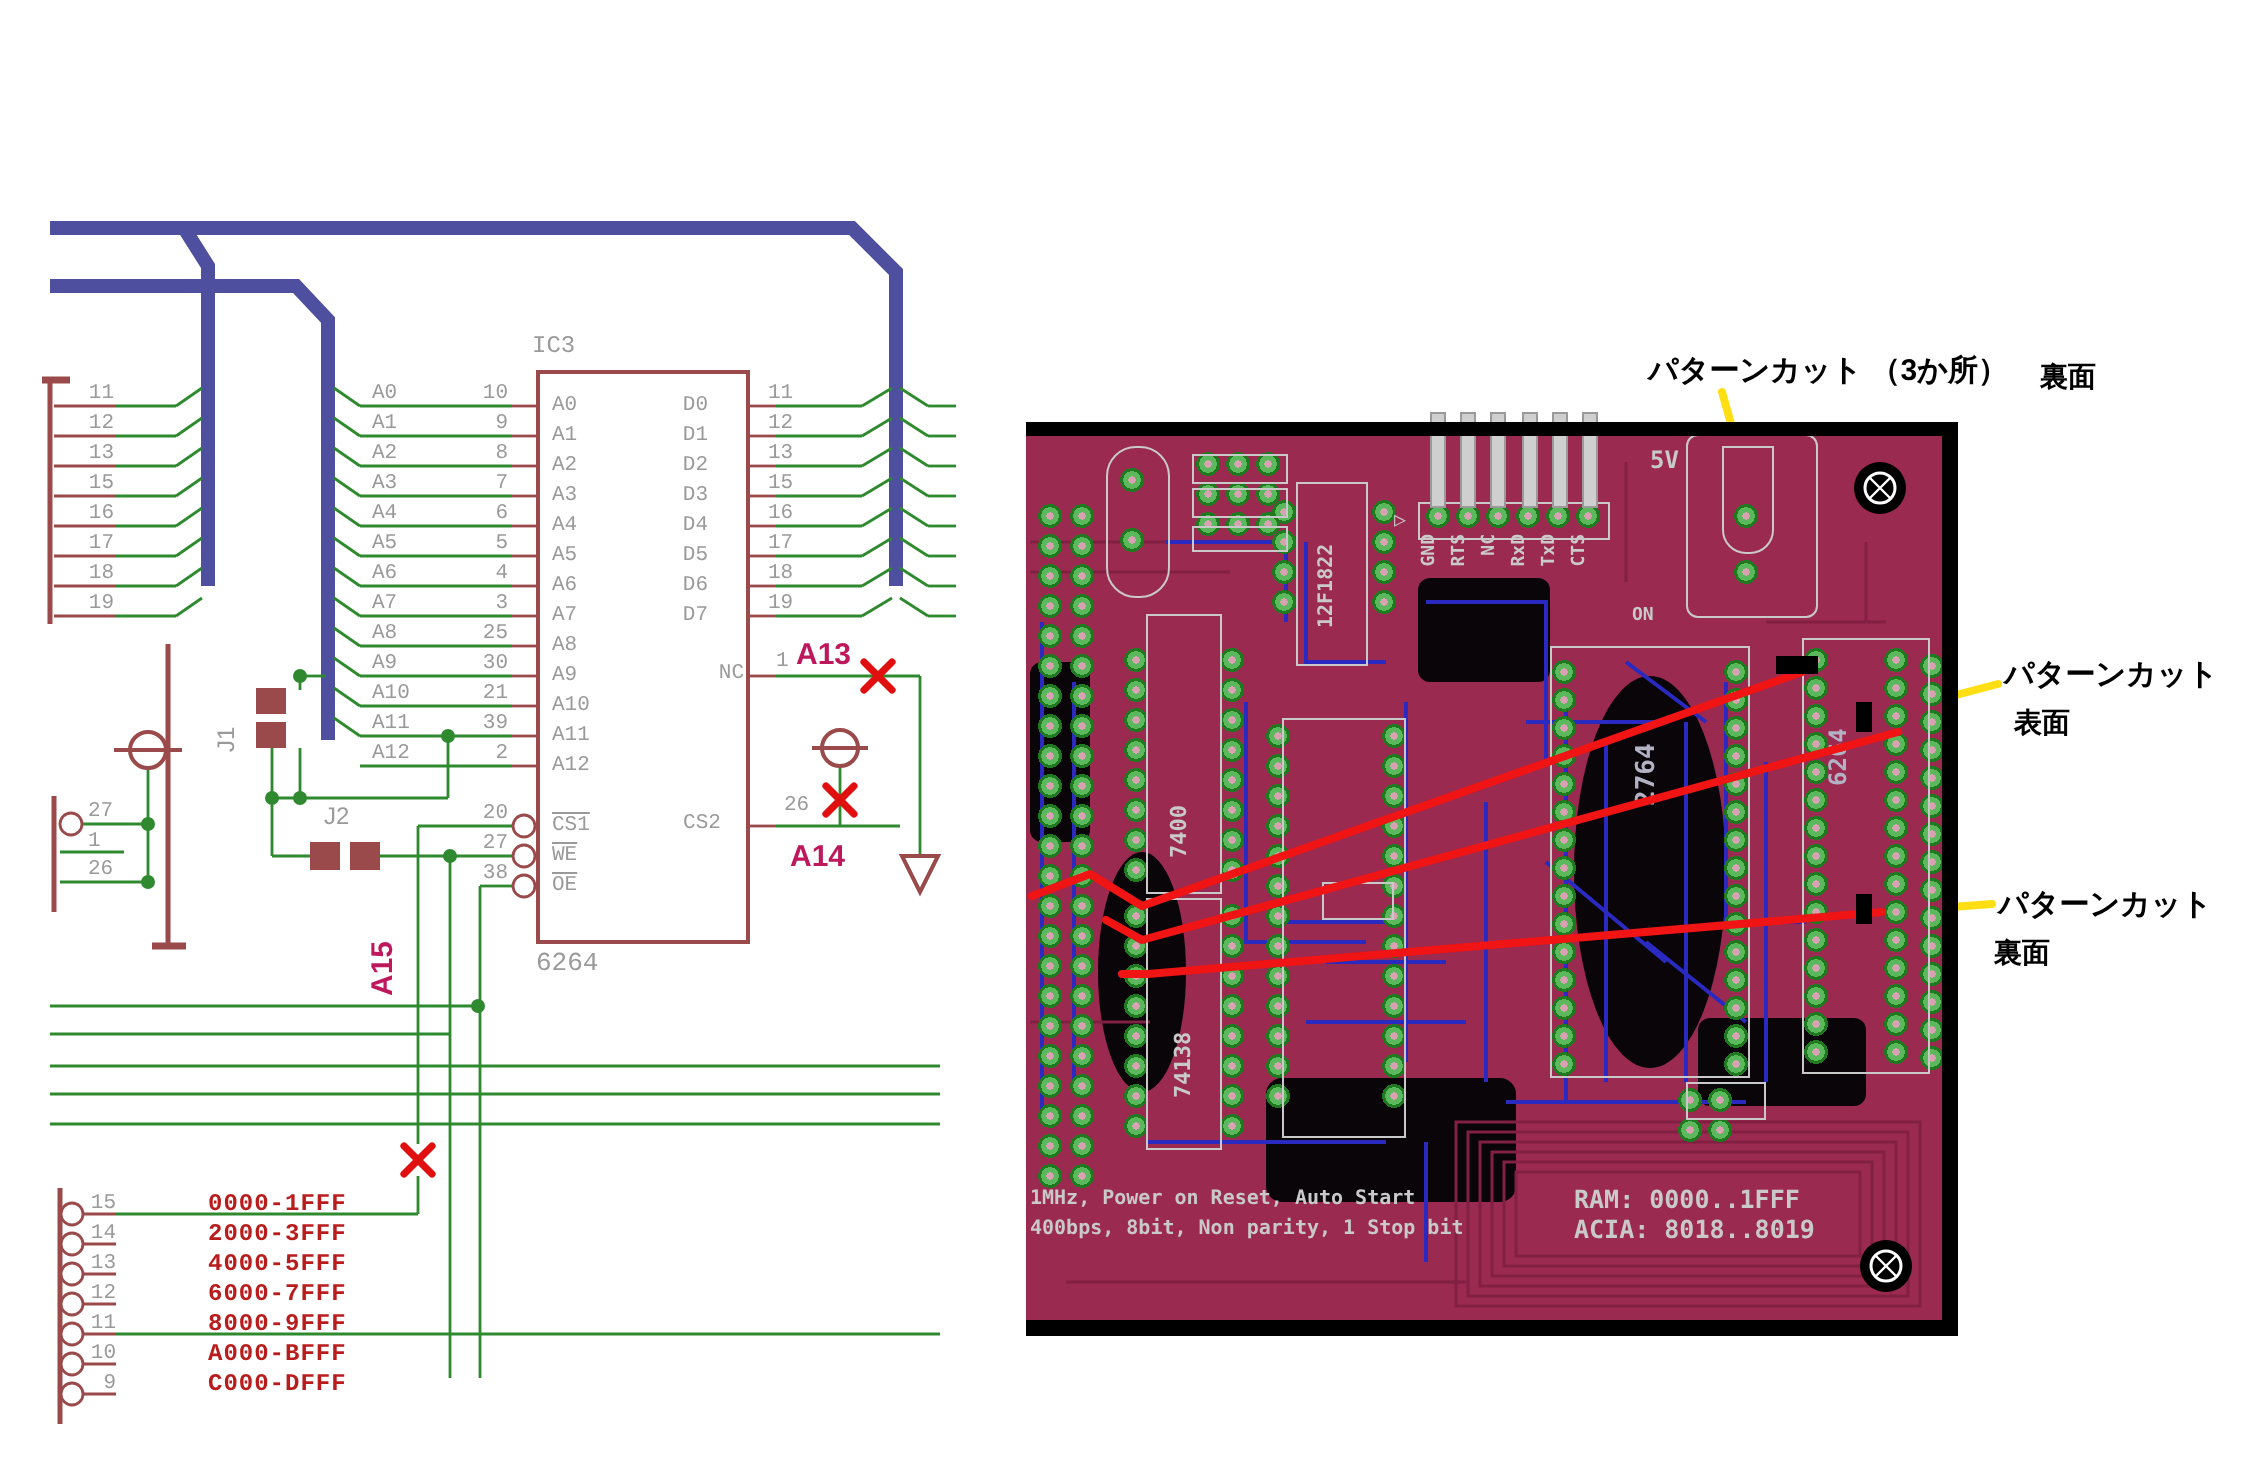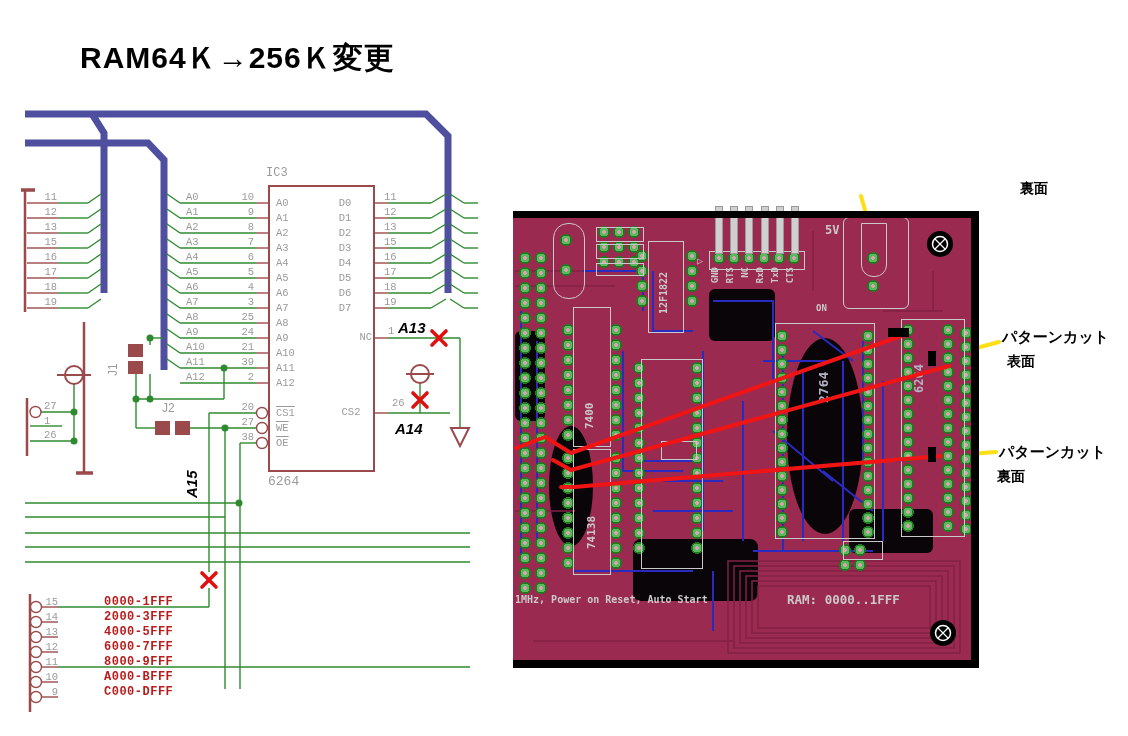--- a/index.html
+++ b/index.html
@@ -9,21 +9,21 @@
   .mono{font-family:Liberation Mono, monospace;}
   #title{left:80px;top:38px;font-size:30px;font-weight:bold;color:#000;letter-spacing:1px;}
   
   .col{position:absolute;}
   .col .row{height:15px;line-height:14px;font-size:10.5px;color:#9a9a9a;}
   .col.grn .row{color:#b91c1c;font-size:12px;font-weight:bold;letter-spacing:.5px;}
   .r{text-align:right;}
   .pinname{color:#9a9a9a;}
   .ctrlnames .row{text-decoration:overline;}
   .sch-label{position:absolute;font-size:12px;color:#9a9a9a;}
-  .flag{position:absolute;color:#000000;font-weight:bold;font-size:15px;font-style:italic;}
+  .flag{position:absolute;color:#be185d;font-weight:bold;font-size:15px;}
   .vtext{writing-mode:vertical-rl;transform:rotate(180deg);}
   #ic3box{left:268px;top:185px;width:103px;height:283px;border:2px solid #9a4a4a;}
   
   #pcb{left:513px;top:211px;width:466px;height:457px;background:#9b2a50;}
   .bframe{position:absolute;background:#000;}
   .padcol,.padgrid,.padrow{position:absolute;
      background-image:radial-gradient(circle 6px at 7px 7px, #d9a2b2 0px 1.8px, #5cb85c 1.8px 4.4px, #1f7a1f 4.4px 6px, rgba(0,0,0,0) 6px);}
   .padcol{width:14px;background-size:14px 15px;background-repeat:repeat;}
   .p14{background-size:14px 14px;}
   .silk{position:absolute;border:1.5px solid #c9c9c9;}
@@ -39,21 +39,20 @@
   .inforow .rr{position:absolute;left:272px;top:0;font-size:12.5px;color:#c9c9c9;font-family:"DejaVu Sans Mono",monospace;font-weight:bold;}
   .ann{position:absolute;color:#000;font-weight:bold;font-size:15px;}
   .ann2{font-size:14px;}
   svg{position:absolute;left:0;top:0;}
 </style>
 </head>
 <body>
 
 <div id="page">
 
-  <div class="abs" id="title">RAM64Ｋ→256Ｋ変更</div>
 
   <svg width="1128" height="736" viewBox="0 0 1128 736">
     <defs>
       <g id="lrow">
         <line x1="27" y1="0" x2="58" y2="0" stroke="#9a4a4a" stroke-width="1.4"></line>
         <line x1="58" y1="0" x2="88" y2="0" stroke="#2f8a2f" stroke-width="1.4"></line>
         <line x1="88" y1="0" x2="101" y2="-9" stroke="#2f8a2f" stroke-width="1.4"></line>
       </g>
       <g id="arow">
         <line x1="167" y1="-9" x2="180" y2="0" stroke="#2f8a2f" stroke-width="1.4"></line>
@@ -249,21 +248,21 @@
 
   <div class="row">10</div>
       <div class="row">9</div>
       <div class="row">8</div>
       <div class="row">7</div>
       <div class="row">6</div>
       <div class="row">5</div>
       <div class="row">4</div>
       <div class="row">3</div>
       <div class="row">25</div>
-      <div class="row">24</div>
+      <div class="row">30</div>
       <div class="row">21</div>
       <div class="row">39</div>
       <div class="row">2</div>
     </div>
   <div class="col mono" style="left:276px;top:196px;">
 
   <div class="row pinname">A0</div>
       <div class="row pinname">A1</div>
       <div class="row pinname">A2</div>
       <div class="row pinname">A3</div>
@@ -271,21 +270,21 @@
       <div class="row pinname">A5</div>
       <div class="row pinname">A6</div>
       <div class="row pinname">A7</div>
       <div class="row pinname">A8</div>
       <div class="row pinname">A9</div>
       <div class="row pinname">A10</div>
       <div class="row pinname">A11</div>
       <div class="row pinname">A12</div>
     </div>
 
-  <div class="col mono r" style="left:318px;top:196px;width:54px;text-align:center;">
+  <div class="col mono r" style="left:300px;top:196px;width:54px;">
 
   <div class="row pinname">D0</div>
       <div class="row pinname">D1</div>
       <div class="row pinname">D2</div>
       <div class="row pinname">D3</div>
       <div class="row pinname">D4</div>
       <div class="row pinname">D5</div>
       <div class="row pinname">D6</div>
       <div class="row pinname">D7</div>
     </div>
@@ -474,27 +473,35 @@
     </svg>
 
     <div class="inforows">
 
 
         <div class="inforow">
           <span class="l">1MHz, Power on Reset, Auto Start</span>
           <span class="rr">RAM: 0000..1FFF</span>
         </div>
 
+        <div class="inforow">
+          <span class="l">400bps, 8bit, Non parity, 1 Stop bit</span>
+          <span class="rr">ACIA: 8018..8019</span>
+        </div>
       </div>
 
     <div class="bframe" style="left:0;top:0;width:466px;height:7px;"></div>
     <div class="bframe" style="left:458px;top:0;width:8px;height:457px;"></div>
     <div class="bframe" style="left:0;top:449px;width:466px;height:8px;"></div>
   </div>
 
+  <div class="ann" style="left:824px;top:176px;">
+    <span>パターンカット</span>
+    <span>（3か所）</span>
+  </div>
   <div class="ann ann2" style="left:1020px;top:180px;">裏面</div>
 
   <div class="ann" style="left:1002px;top:328px;">パターンカット</div>
   <div class="ann ann2" style="left:1007px;top:353px;">表面</div>
 
   <div class="ann" style="left:999px;top:443px;">パターンカット</div>
   <div class="ann ann2" style="left:997px;top:468px;">裏面</div>
 
 </div>
 

